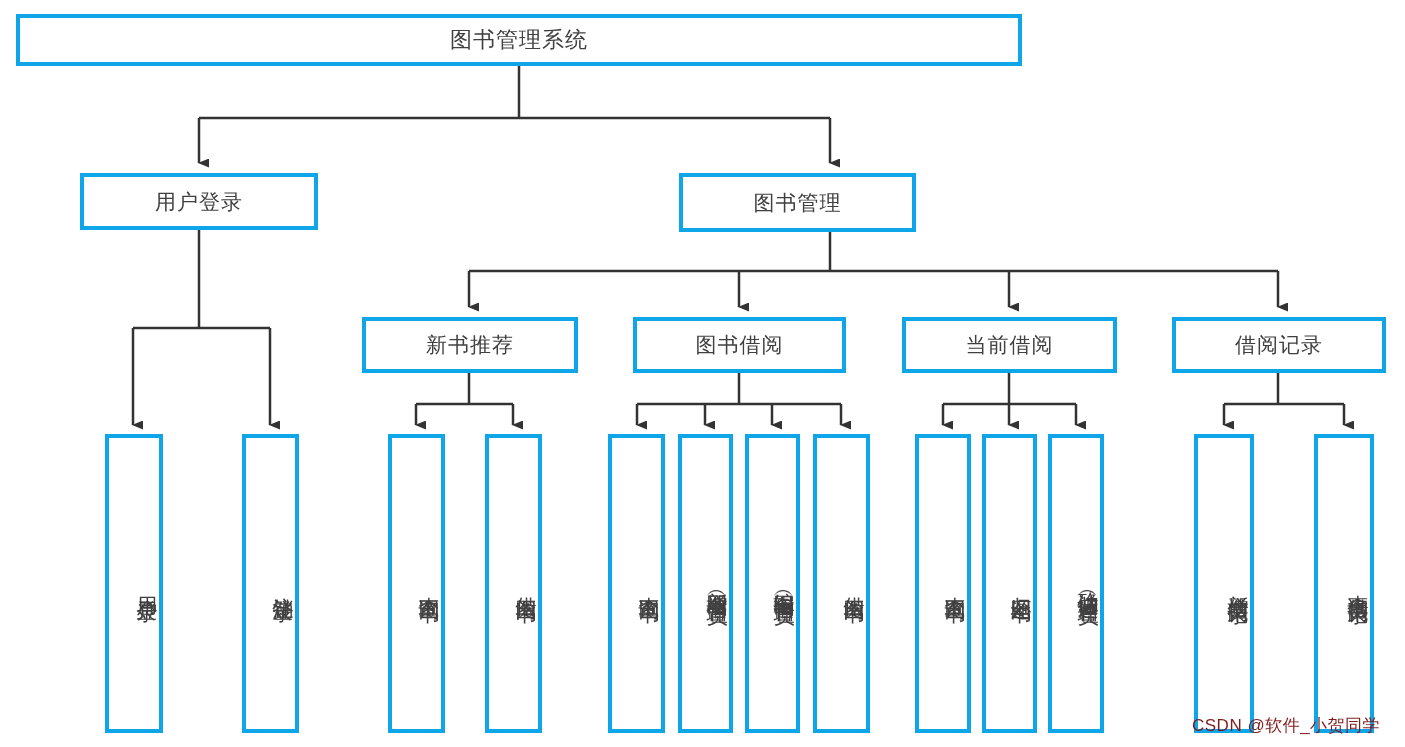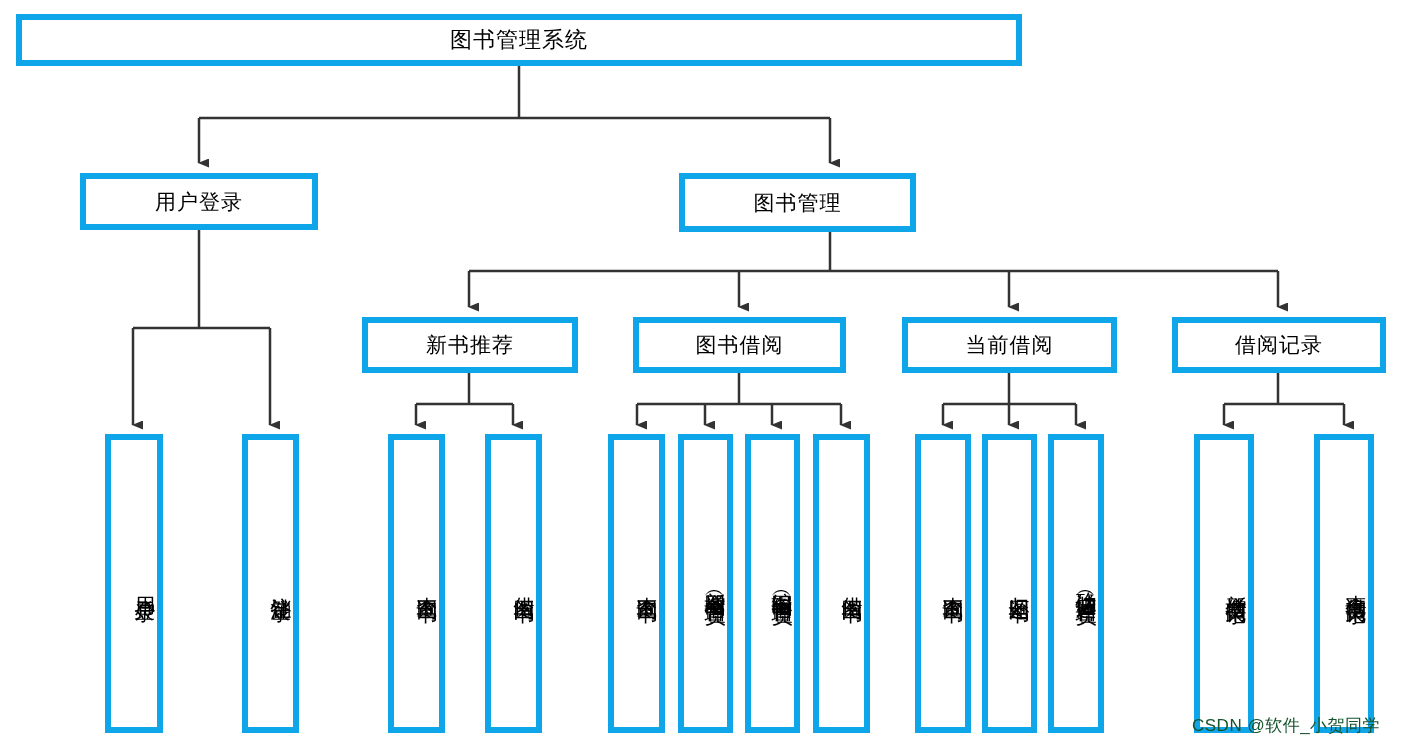--- a/index.html
+++ b/index.html
@@ -21,27 +21,27 @@
     position: absolute;
     left: 0;
     top: 0;
     width: 1405px;
     height: 747px;
     pointer-events: none;
   }
   .node {
     position: absolute;
     box-sizing: border-box;
-    border: 6px solid #0ea5e9;
+    border: 4px solid #0ea5e9;
     background: #ffffff;
     display: flex;
     align-items: center;
     justify-content: center;
     text-align: center;
-    color: #000000;
+    color: #404040;
     z-index: 2;
   }
   .node.h {
     font-size: 21px;
     letter-spacing: 1px;
     line-height: 1.2;
   }
   .node.root {
     font-size: 22px;
   }
@@ -54,21 +54,21 @@
     padding-top: 6px;
     padding-bottom: 6px;
     align-items: flex-start;
     justify-content: center;
   }
   .node.v > span {
     display: inline-block;
   }
   .watermark {
     position: absolute;
-    color: #14532d;
+    color: #7f1d1d;
     font-size: 17px;
     letter-spacing: 0.5px;
     white-space: nowrap;
     z-index: 3;
     user-select: none;
   }
 </style>
 </head>
 <body>
 

